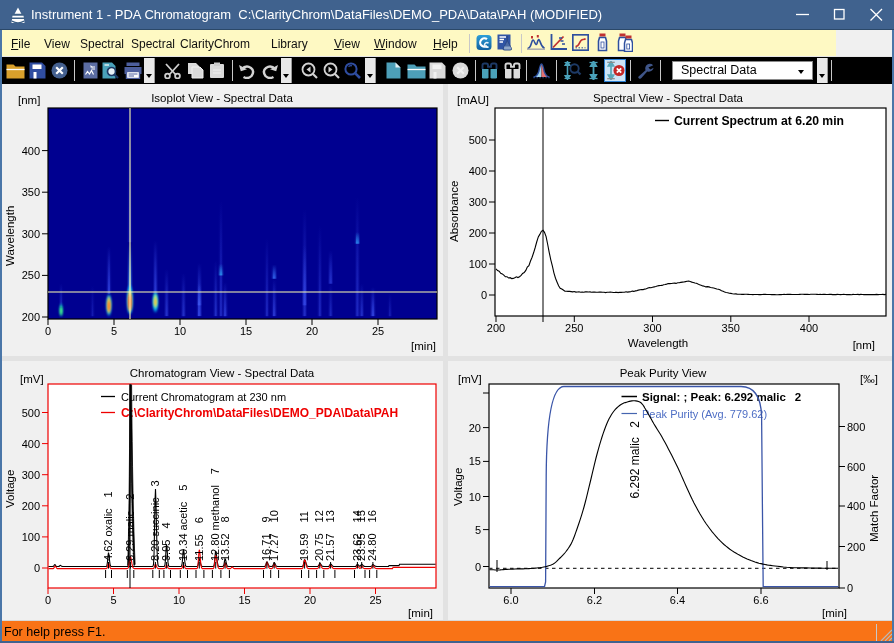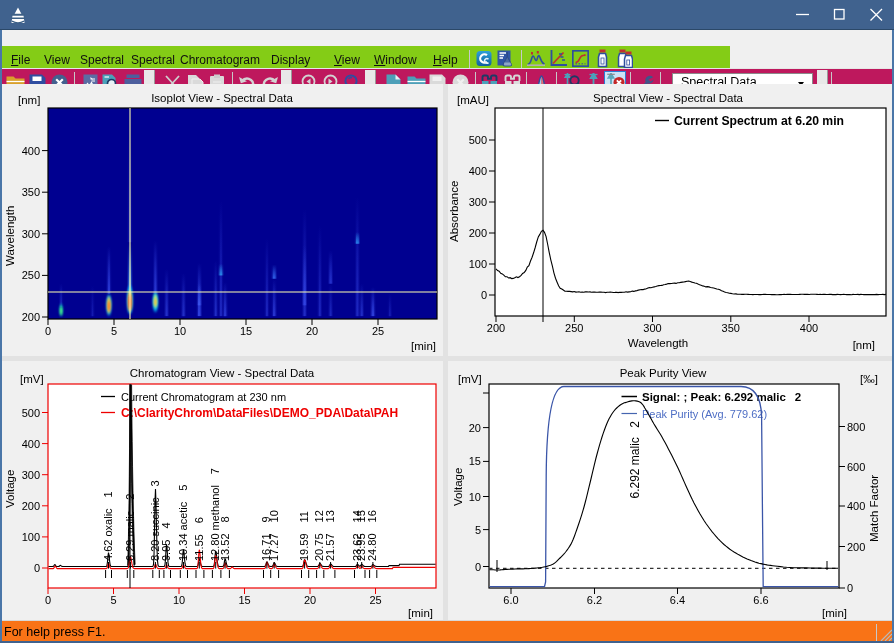--- a/index.html
+++ b/index.html
@@ -1,55 +1,56 @@
 <!DOCTYPE html>
 <html><head><meta charset="utf-8">
 <style>
 *{margin:0;padding:0;box-sizing:border-box}
 html,body{width:894px;height:643px;overflow:hidden}
 body{font-family:"Liberation Sans",sans-serif;background:#f0f0f0;position:relative}
 .abs{position:absolute}
 svg text{font-family:"Liberation Sans",sans-serif}
 .titlebar{position:absolute;left:0;top:0;width:894px;height:30px;background:#40628e;border-bottom:1px solid #2b4868}
 .titletext{position:absolute;left:31px;top:7px;font-size:13px;color:#fff;white-space:pre}
-.menubar{position:absolute;left:0;top:46px;width:730px;height:26px;background:#84cc16}
+.menubar{position:absolute;left:0;top:30px;width:836px;height:26px;background:#fef9c3}
 .menuitem{position:absolute;top:7px;font-size:12px;color:#101010}
-.toolbar{position:absolute;left:0;top:68px;width:894px;height:28px;background:#be185d;border-top:1px solid #e6e6e6}
+.toolbar{position:absolute;left:0;top:56px;width:894px;height:28px;background:#000000;border-top:1px solid #e6e6e6}
 .panels{position:absolute;left:0;top:84px;width:894px;height:536px;background:#f0f0f0}
 .vsplit{position:absolute;left:443px;top:0;width:5px;height:536px;background:#e2e2e2}
 .hsplit{position:absolute;left:0;top:272px;width:894px;height:5px;background:#e2e2e2}
 .statusbar{position:absolute;left:0;top:620px;width:894px;height:21px;background:#f97316;border-top:1px solid #d8d8d8}
 .statustext{position:absolute;left:4px;top:4px;font-size:12.5px;color:#000}
 .sep{position:absolute;top:3px;width:1px;height:21px;background:#c8c8c8}
 .sep1{position:absolute;top:4px;width:1px;height:19px;background:#c8c8c8}
 .ddbtn{position:absolute;top:1px;width:11px;height:25px;background:#e8e8e8;border-right:1px solid #9a9a9a}
 .ddbtn:after{content:"";position:absolute;left:2px;top:16px;border:3.5px solid transparent;border-top:4.5px solid #000}
 .combo{position:absolute;left:672px;top:4px;width:141px;height:19px;background:#fff;border:1px solid #8a8a8a;font-size:12.5px;color:#000;padding:1px 0 0 8px}
 .combo:after{content:"";position:absolute;right:8px;top:8px;border:3.5px solid transparent;border-top:4.5px solid #000}
 </style></head>
 <body>
 <div class="titlebar">
 <svg class="abs" style="left:9px;top:6px" width="18" height="19" viewBox="0 0 18 19">
 <path d="M5.5 8 L9 1.5 L12.5 8 Z M3.5 9.5 H14.5 L15.5 17 H2.5 Z" fill="#fff"></path>
 <path d="M2 8.6 H16 M2 12.2 H16" stroke="#3d6086" stroke-width="1.6"></path>
 <path d="M3 15.2 Q9 18.6 15 15.2" stroke="#3d6086" stroke-width="1.4" fill="none"></path>
 </svg>
+<div class="titletext">Instrument 1 - PDA Chromatogram  C:\ClarityChrom\DataFiles\DEMO_PDA\Data\PAH (MODIFIED)</div>
 <svg class="abs" style="left:780px;top:0" width="114" height="30" viewBox="0 0 114 30">
 <line x1="16" y1="14.5" x2="29" y2="14.5" stroke="#fff" stroke-width="1.3"></line>
 <rect x="54.5" y="9.5" width="9.5" height="9.5" fill="none" stroke="#fff" stroke-width="1.3"></rect>
 <path d="M90.5 9 L102 20.5 M102 9 L90.5 20.5" stroke="#fff" stroke-width="1.3"></path>
 </svg>
 </div>
 <div class="menubar">
 <div class="menuitem" style="left:11px"><span style="text-decoration:underline">F</span>ile</div>
 <div class="menuitem" style="left:44px">View</div>
 <div class="menuitem" style="left:80px">Spectral</div>
 <div class="menuitem" style="left:131px">Spectral</div>
-<div class="menuitem" style="left:180px">Chromatogram</div>
-<div class="menuitem" style="left:271px">Display</div>
+<div class="menuitem" style="left:180px">ClarityChrom</div>
+<div class="menuitem" style="left:271px">Library</div>
 <div class="menuitem" style="left:334px"><span style="text-decoration:underline">V</span>iew</div>
 <div class="menuitem" style="left:374px"><span style="text-decoration:underline">W</span>indow</div>
 <div class="menuitem" style="left:433px"><span style="text-decoration:underline">H</span>elp</div>
 <div class="sep1" style="left:469px"></div>
 <svg class="abs" style="left:476px;top:4px" width="16" height="17" viewBox="0 0 16 17">
 <defs>
         <linearGradient id="cg" x1="0" y1="0" x2="0" y2="1">
           <stop offset="0" stop-color="#2e9fd8"></stop>
           <stop offset="1" stop-color="#1060a0"></stop>
         </linearGradient>

